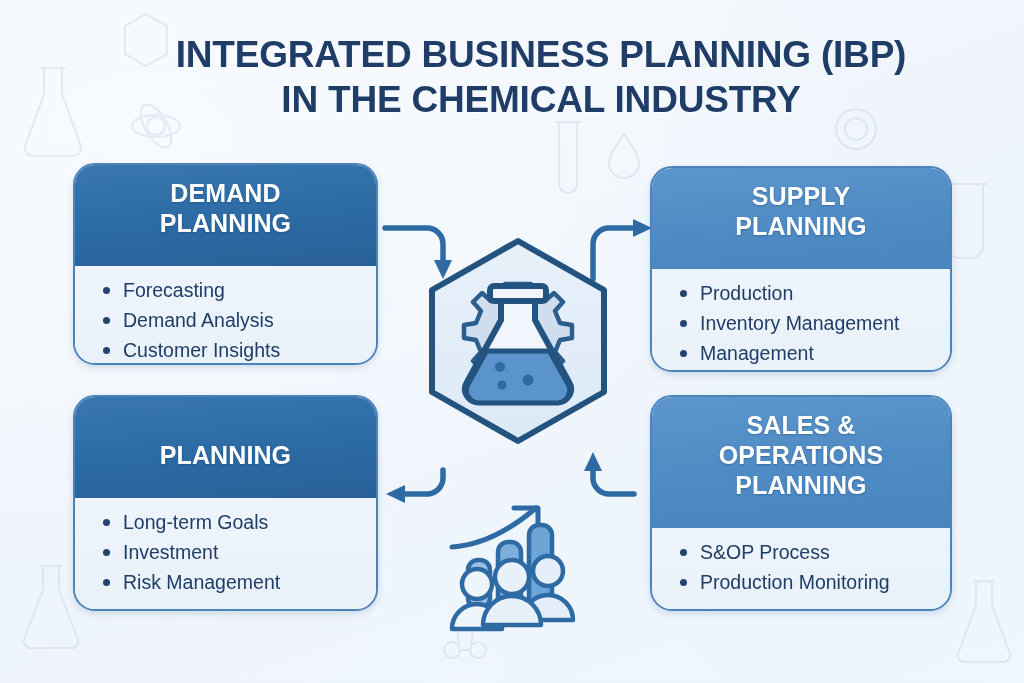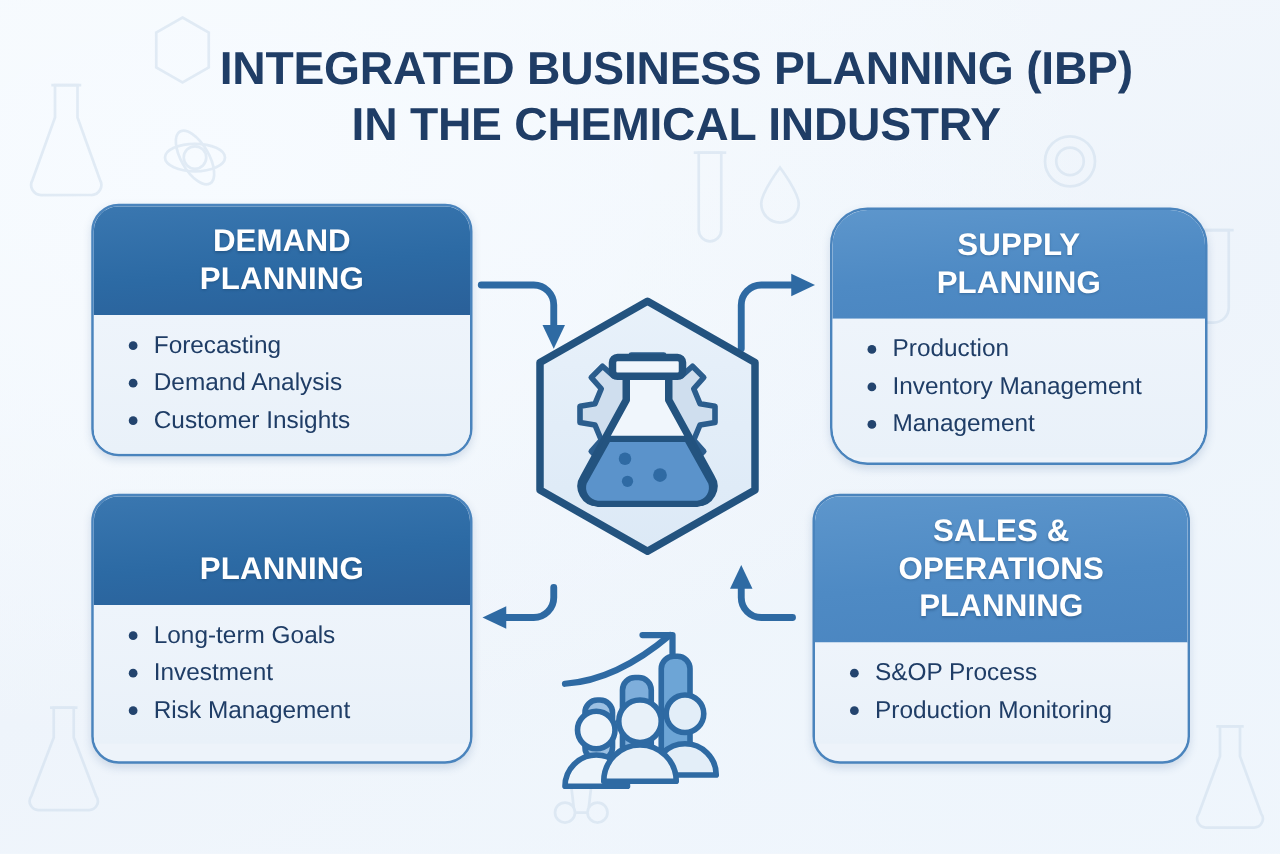--- a/index.html
+++ b/index.html
@@ -51,21 +51,21 @@
     background:#edf3fa;
     border:2px solid #4a84bd;
     box-shadow:0 3px 7px rgba(40,85,135,.17);
   }
   .card .hdr {
     text-align:center;
     color:#ffffff;
     font-weight:bold;
     font-size:25px;
     line-height:30px;
-    padding:13px 10px 14px;
+    padding:13px 10px 28px;
     text-shadow:0 1px 2px rgba(16,50,85,.33);
     letter-spacing:.1px;
   }
   .card.dark .hdr  { background:linear-gradient(175deg,#3a77b0 0%,#2c6aa4 55%,#2a6099 100%); }
   .card.light .hdr { background:linear-gradient(175deg,#5d96cc 0%,#4e8ac4 55%,#4a85c0 100%); }
 
   .card .body {
     background:linear-gradient(180deg,#eef4fb 0%,#e9f1f9 100%);
     padding:12px 14px 14px 26px;
   }
@@ -80,21 +80,21 @@
   .card li:last-child { padding-bottom:0; }
   .card li::before {
     content:"";
     position:absolute; left:2px; top:9px;
     width:7px; height:7px; border-radius:50%;
     background:#23446e;
   }
 
   
   #card-demand    { left:73px;  top:163px; width:305px; height:202px; }
-  #card-supply    { left:664px; top:166px; width:302px; height:206px;border-radius:30px; }
+  #card-supply    { left:650px; top:166px; width:302px; height:206px; }
   #card-strategic { left:73px;  top:395px; width:305px; height:216px; }
   #card-sop       { left:650px; top:395px; width:302px; height:216px; }
 
   
   #hex-wrap { position:absolute; left:418px; top:236px; width:200px; height:210px; }
 
   
   #people-wrap { position:absolute; left:444px; top:498px; width:148px; height:135px; }
 
   

